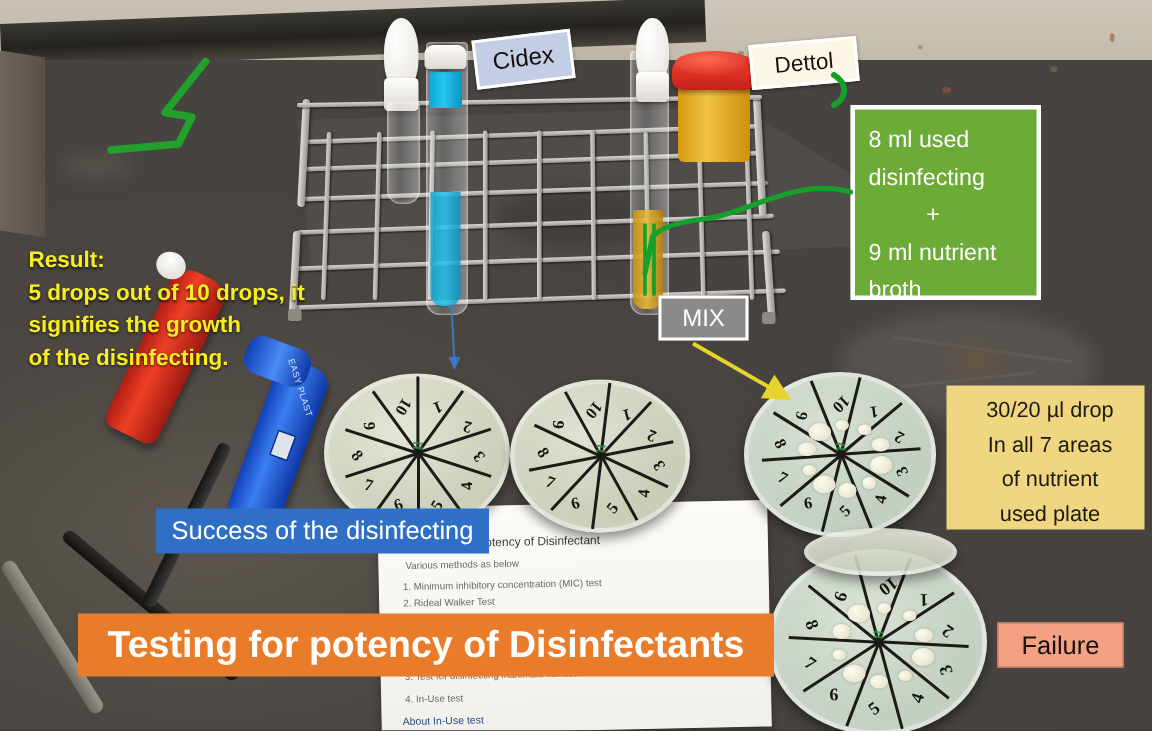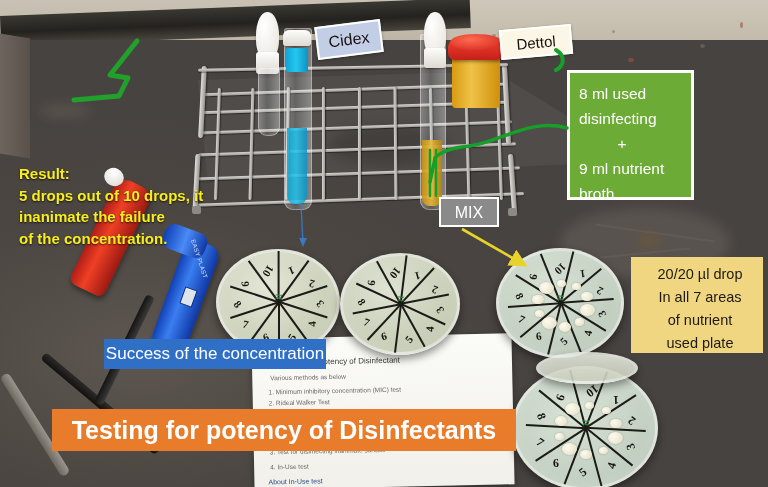--- a/index.html
+++ b/index.html
@@ -384,36 +384,37 @@
     <span>8 ml used</span><br>
     <span>disinfecting</span>
     <span class="plus">+</span>
     <span>9 ml nutrient</span><br>
     <span>broth</span>
   </div>
 
   <div class="lbl lbl-mix">MIX</div>
 
   <div class="lbl lbl-20">
-    <span>20/20  µl drop</span><br>
+    <span>30/20  µl drop</span><br>
     <span>In  all 7 areas</span><br>
     <span>of nutrient</span><br>
     <span>used plate</span>
   </div>
 
-  <div class="lbl lbl-success">Success of the concentration</div>
+  <div class="lbl lbl-success">Success of the disinfecting</div>
 
   <div class="lbl lbl-title">Testing for potency of Disinfectants</div>
 
+  <div class="lbl lbl-failure">Failure</div>
 
   <div class="yellowtext">
     <span class="ln">Result:</span>
     <span class="ln">5 drops out of 10 drops, it</span>
-    <span class="ln"> inanimate the failure</span>
-    <span class="ln">of the concentration.</span>
+    <span class="ln"> signifies the growth</span>
+    <span class="ln">of the disinfecting.</span>
   </div>
 
   <svg class="mark-svg" viewBox="0 0 768 487">
 
     <polyline points="137,41 110,75 128,78 119,96 74,100" fill="none" stroke="#22a02c" stroke-width="5" stroke-linecap="round" stroke-linejoin="round"></polyline>
 
     <path d="M567,128 C530,118 500,142 470,146 C450,148 440,152 435,158" fill="none" stroke="#16a02a" stroke-width="3.5" stroke-linecap="round"></path>
     <path d="M435,158 L430,182" fill="none" stroke="#16a02a" stroke-width="3.5" stroke-linecap="round"></path>
 
     <path d="M430,150 L430,196" fill="none" stroke="#16a02a" stroke-width="2.5" stroke-linecap="round"></path>

